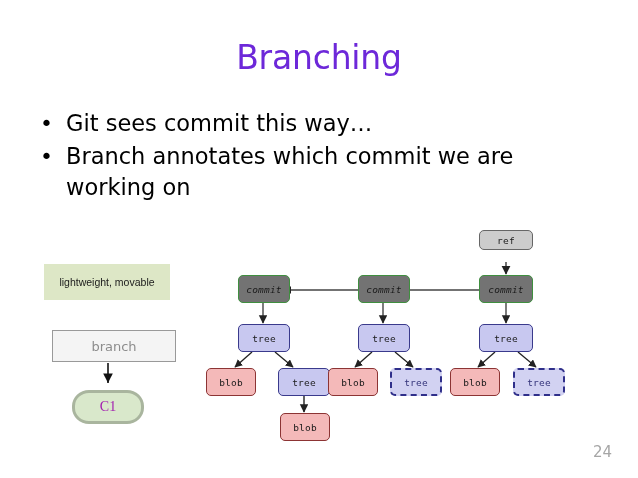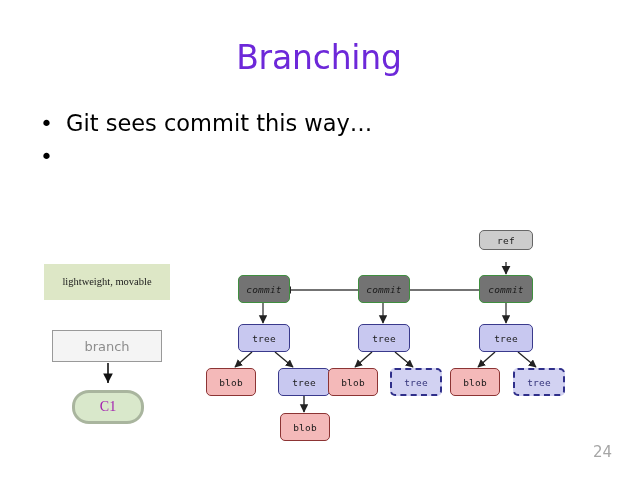--- a/index.html
+++ b/index.html
@@ -66,31 +66,31 @@
     position: absolute;
     left: 14px;
     top: 14px;
     width: 126px;
     height: 36px;
     background: #dde7c6;
     display: flex;
     flex-direction: column;
     align-items: center;
     justify-content: center;
-    font-family: Liberation Serif, serif;
+    font-family: Liberation Sans, sans-serif;
     font-size: 10.5px;
     line-height: 14px;
     color: #1a1a1a;
     text-align: center;
   }
   .branch-box {
     position: absolute;
     left: 22px;
     top: 80px;
-    width: 110px;
+    width: 124px;
     height: 32px;
     background: #f4f4f4;
     border: 1.6px solid #999999;
     box-sizing: border-box;
     display: flex;
     align-items: center;
     justify-content: center;
     font-family: "DejaVu Sans", sans-serif;
     font-size: 13px;
     color: #8d8d8d;
@@ -187,20 +187,21 @@
 
   <div id="slide-title">Branching</div>
 
   <ul id="bullet-list">
     <li>
       <span class="bullet-dot">•</span>
       <span>Git sees commit this way…</span>
     </li>
     <li>
       <span class="bullet-dot">•</span>
+      <span>Branch annotates which commit we are working on</span>
     </li>
   </ul>
 
   <div id="left-diagram">
 
     <div class="green-note">
       <span>lightweight, movable</span>
     </div>
 
     <div class="branch-box">

